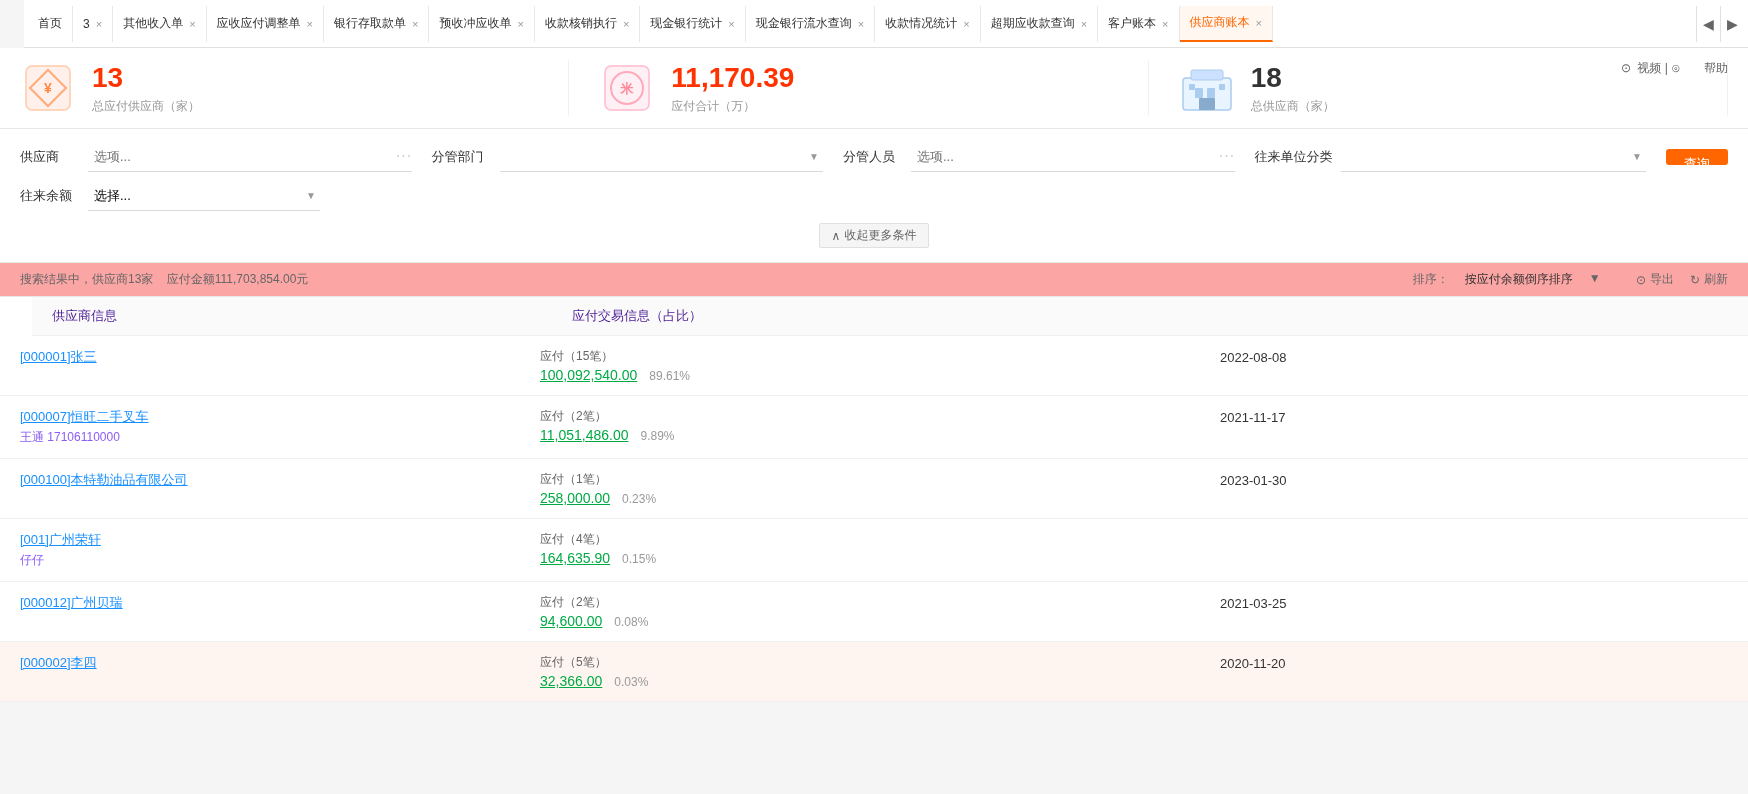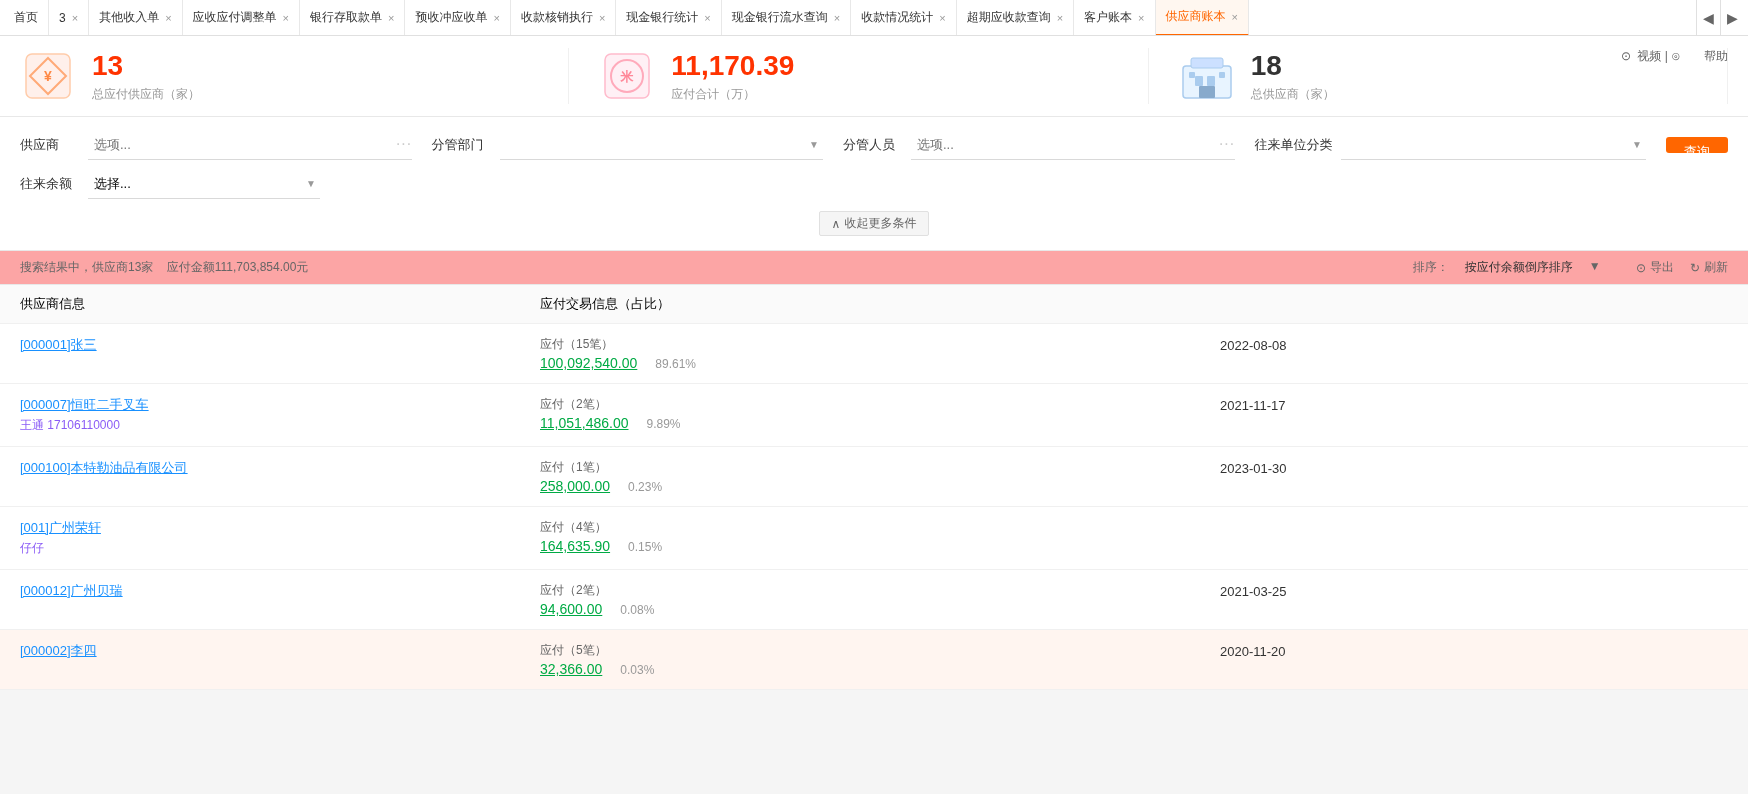--- a/index.html
+++ b/index.html
@@ -4,23 +4,24 @@
   <style>
     * { margin: 0; padding: 0; box-sizing: border-box; }
     body { font-family: 'Microsoft YaHei', Arial, sans-serif; font-size: 13px; background: #f5f5f5; color: #333; width: 1748px; min-height: 794px; overflow-x: hidden; }
 
     
     .top-nav {
       background: #fff;
       border-bottom: 1px solid #e0e0e0;
       display: flex;
       align-items: center;
-      height: 36px;
+      height: 48px;
       padding: 0 4px;
       overflow: hidden;
+      margin-left: 24px;
     }
     .nav-tab {
       display: flex;
       align-items: center;
       padding: 0 10px;
       height: 36px;
       font-size: 12px;
       color: #333;
       cursor: pointer;
       white-space: nowrap;
@@ -196,22 +197,23 @@
 
     
     .table-area {
       background: #fff;
     }
     .table-header {
       display: flex;
       padding: 10px 20px;
       border-bottom: 1px solid #f0f0f0;
       font-size: 13px;
-      color: #000000;
+      color: #4c1d95;
       background: #fafafa;
+      margin-left: 32px;
     }
     .col-supplier { flex: 0 0 520px; }
     .col-transaction { flex: 0 0 680px; }
     .col-lastpay { flex: 1; }
 
     .table-row {
       display: flex;
       padding: 12px 20px;
       border-bottom: 1px solid #f0f0f0;
       align-items: flex-start;
@@ -240,21 +242,21 @@
       margin-top: 2px;
     }
     .tx-pct {
       font-size: 12px;
       color: #999;
       margin-left: 12px;
     }
     .tx-row {
       display: flex;
       align-items: baseline;
-      gap: 6px;
+      gap: 0;
     }
 
     .last-pay-date {
       font-size: 13px;
       color: #333;
       padding-top: 2px;
     }
 
     
     .table-wrapper {

